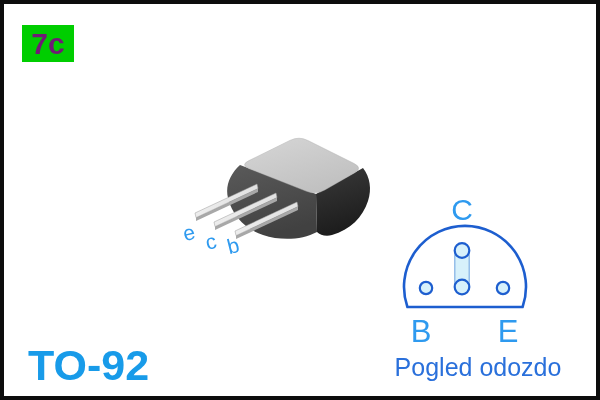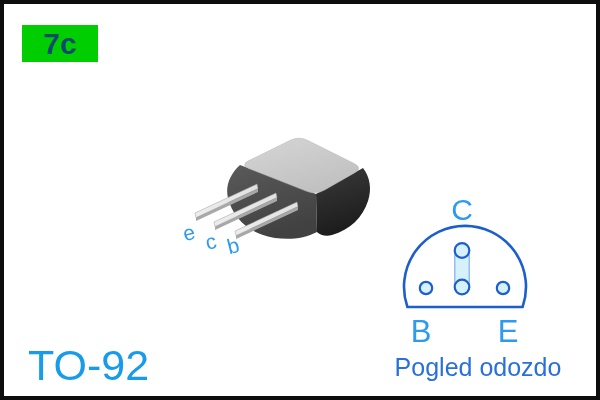--- a/index.html
+++ b/index.html
@@ -2,27 +2,27 @@
 <html><head>
 <meta charset="utf-8">
 <style>
   html,body { margin:0; padding:0; background:#e8e8e8; }
   #stage {
     position:relative; width:600px; height:400px; box-sizing:border-box;
     background:#ffffff; border:4px solid #0d0d0d; overflow:hidden;
     font-family:"Liberation Sans", sans-serif;
   }
   #figure-badge {
-    position:absolute; left:18px; top:21px; width:76px; height:37px;
-    background:#00CE00; color:#0c4a6e; font-weight:bold; font-size:30px;
+    position:absolute; left:18px; top:21px; width:52px; height:37px;
+    background:#00CE00; color:#701a75; font-weight:bold; font-size:30px;
     line-height:37px; text-align:center;
   }
   #package-title {
     position:absolute; left:24px; top:337px;
-    color:#189BE9; font-weight:normal; font-size:43px; letter-spacing:0px;
+    color:#189BE9; font-weight:bold; font-size:43px; letter-spacing:0px;
   }
   #diagram-svg { position:absolute; left:0; top:0; }
 
   
   .body-face   { stroke:#b0b0b0; stroke-width:0.5; }
   .lead-top    { stroke:#9a9a9a; stroke-width:0.5; }
   .dome        { fill:#ffffff; stroke:#1D5ECF; stroke-width:2.6; stroke-linejoin:round; }
   .slot        { fill:#D7F1FB; stroke:#7FB0E4; stroke-width:1.2; }
   .pin-hole    { fill:#D7F1FB; stroke:#1D5ECF; stroke-width:2.2; }
   .pin-letter  { fill:#2E9AEF; font-family:"Liberation Sans", sans-serif; }

